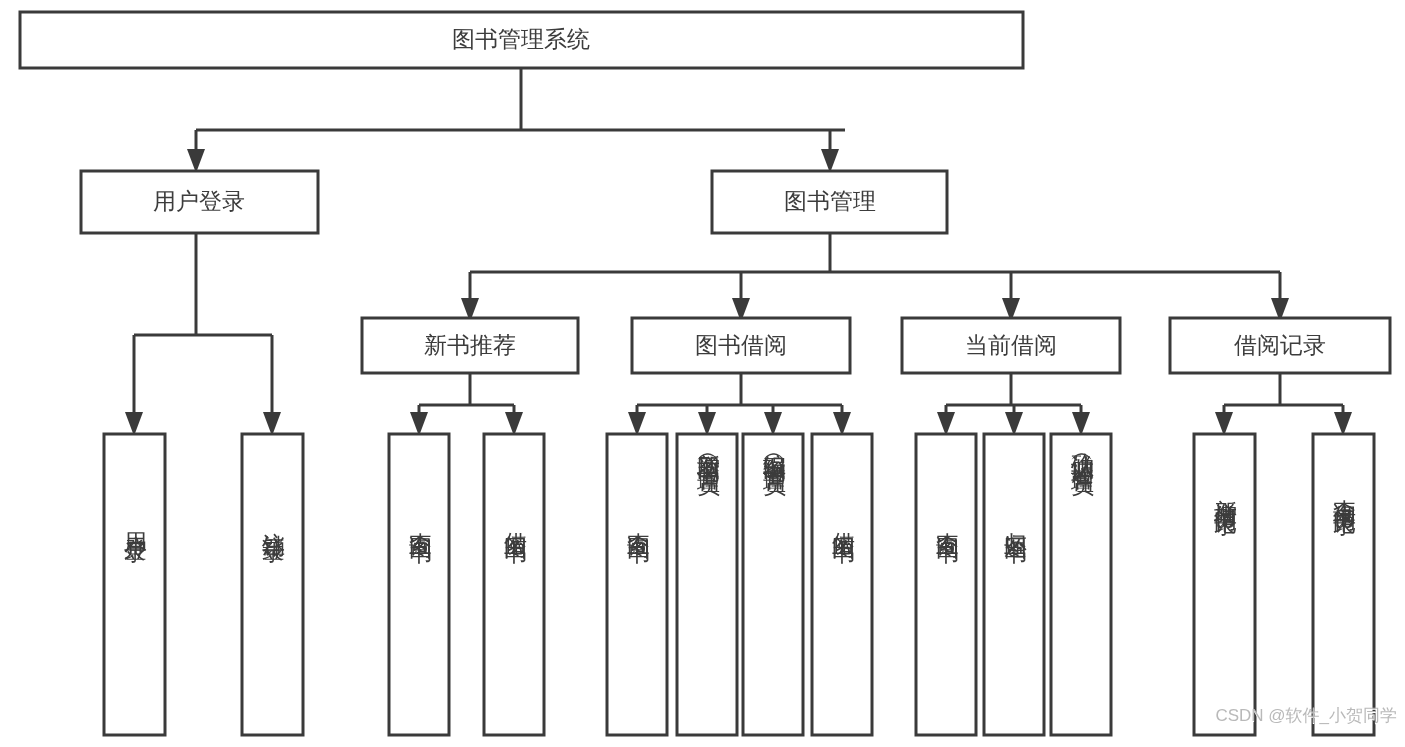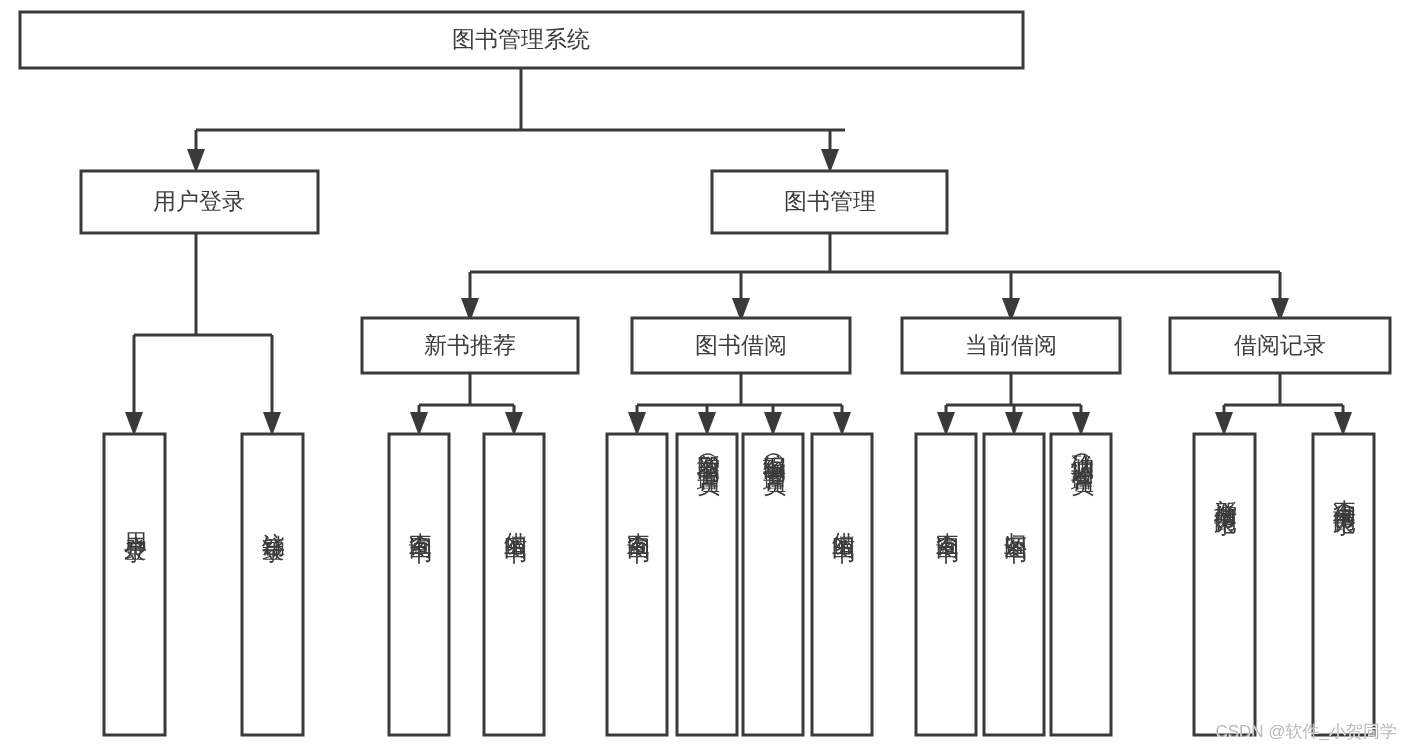--- a/index.html
+++ b/index.html
@@ -5,21 +5,21 @@
   html,body{margin:0;padding:0;background:#ffffff;}
   body{font-family:"Liberation Sans","DejaVu Sans",sans-serif;}
   #stage{position:relative;width:1405px;height:747px;background:#ffffff;overflow:hidden;}
   svg#diagram{position:absolute;left:0;top:0;width:1405px;height:747px;}
   .node-rect{fill:#ffffff;stroke:#3a3a3a;stroke-width:3;}
   .edge{stroke:#3a3a3a;stroke-width:3;fill:none;}
   .arrow-head{fill:#3a3a3a;stroke:none;}
   .node-label{fill:#3c3c3c;font-family:"Liberation Sans","DejaVu Sans",sans-serif;dominant-baseline:middle;}
   .label-h{font-size:23px;text-anchor:middle;}
   .label-v{font-size:23px;text-anchor:middle;writing-mode:vertical-rl;letter-spacing:3px;}
-  .watermark{position:absolute;right:8px;bottom:4px;font-size:17px;color:#b9b9b9;
+  .watermark{position:absolute;right:8px;bottom:20px;font-size:17px;color:#b9b9b9;
              font-family:"Liberation Sans","DejaVu Sans",sans-serif;white-space:nowrap;
              text-shadow:0 1px 0 #ffffff;}
 </style>
 </head>
 <body>
 
 <div id="stage">
 
   <svg id="diagram" viewBox="0 0 1405 747">
     <defs>

